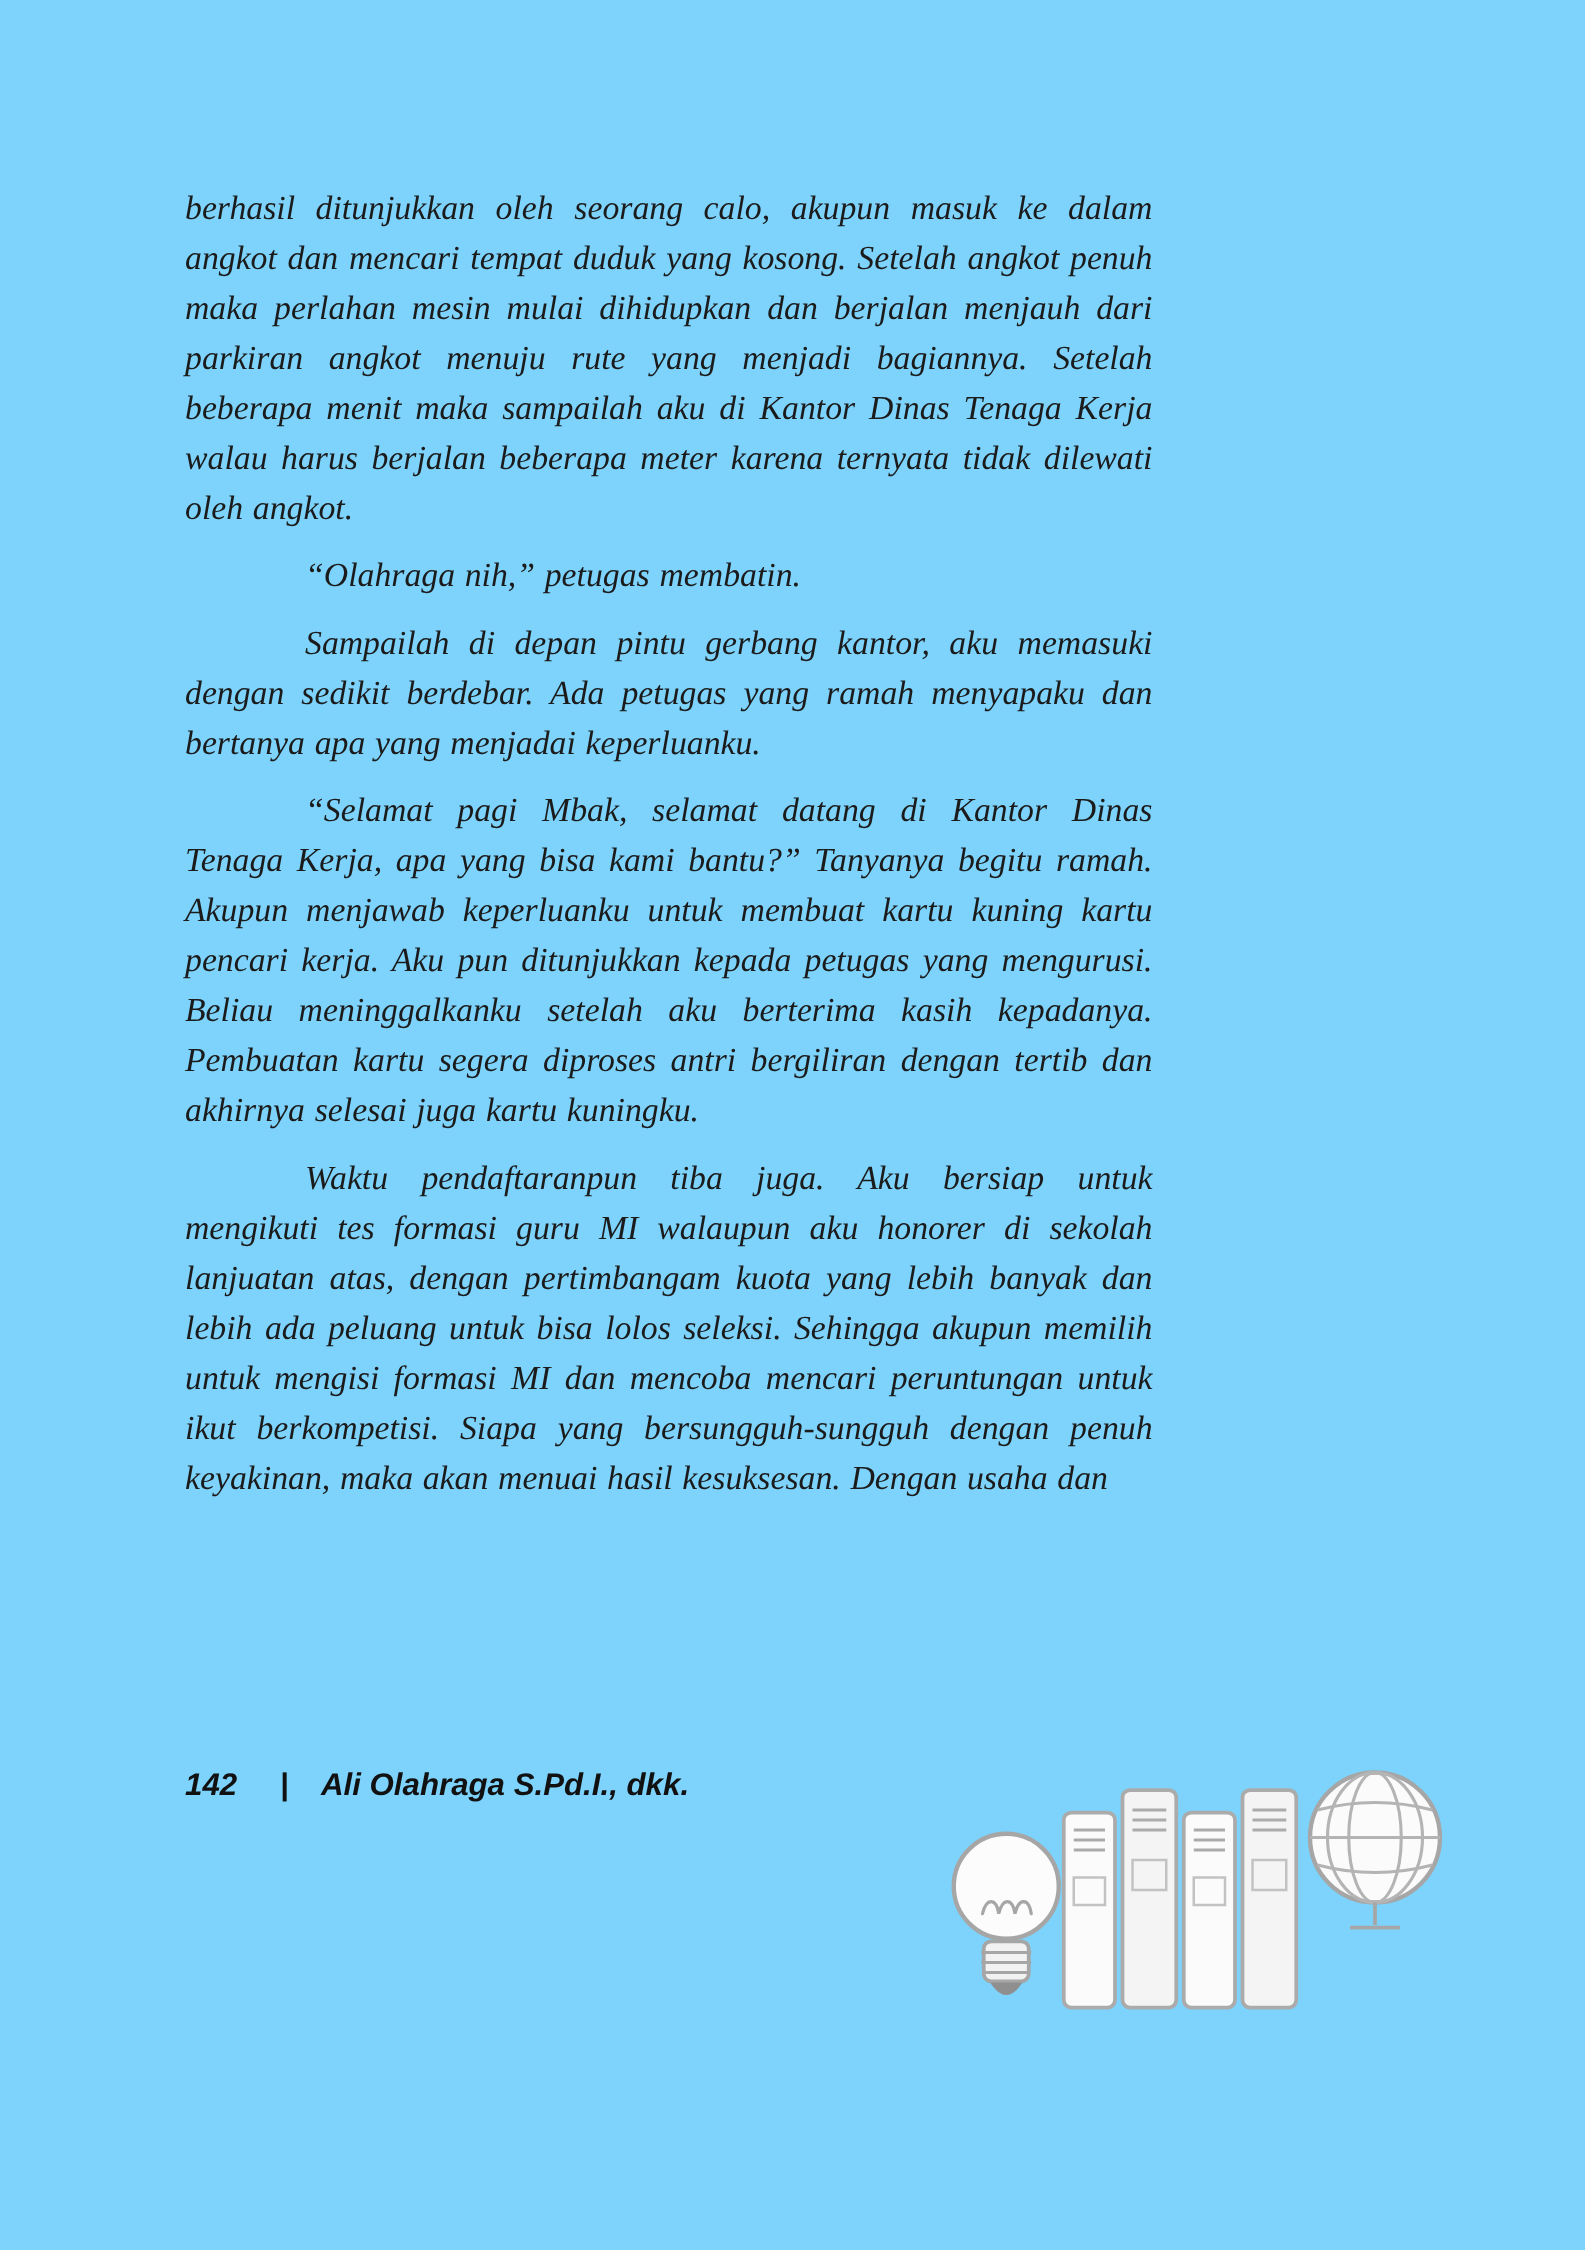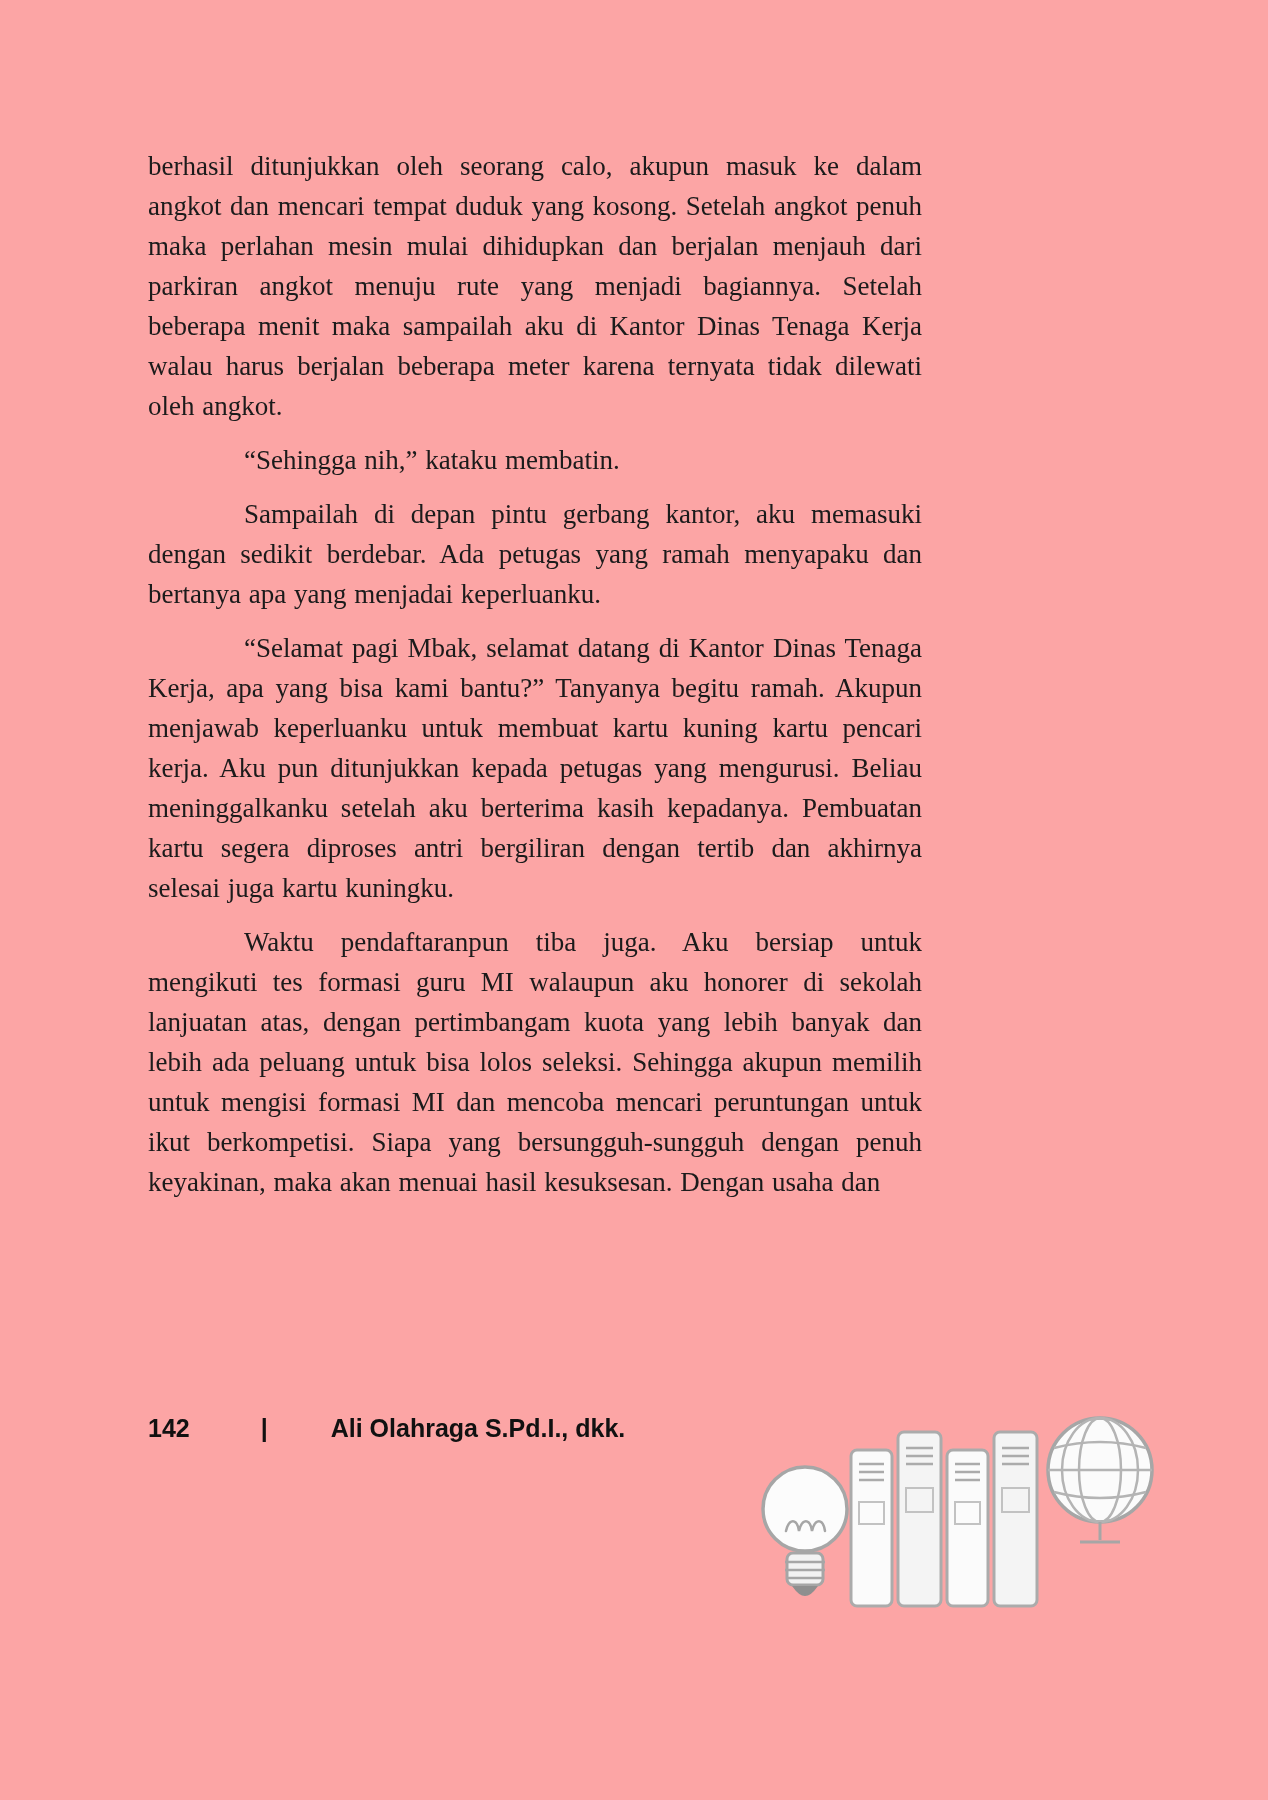--- a/index.html
+++ b/index.html
@@ -10,22 +10,23 @@
     width: 1268px;
     height: 1800px;
     background: #ffffff;
     position: relative;
     overflow: hidden;
     font-family: "Liberation Serif", serif;
   }
   .page {
     position: absolute;
     inset: 0;
-    background: #fca5a5;
+    background: #7dd3fc;
     overflow: hidden;
+    font-style: italic;
   }
   .text-block {
     position: absolute;
     left: 148px;
     top: 146px;
     width: 774px;
     color: #1b1b1b;
     font-size: 27px;
     line-height: 40px;
     text-align: justify;
@@ -40,21 +41,20 @@
   .footer {
     position: absolute;
     left: 148px;
     top: 1414px;
     font-family: "Liberation Sans", sans-serif;
     font-weight: 700;
     font-size: 25px;
     color: #111111;
     display: flex;
     align-items: baseline;
-    gap: 37px;
   }
   .footer .page-num { margin-right: 34px; }
   .footer .sep { margin-right: 26px; }
   .deco {
     position: absolute;
     left: 740px;
     top: 1408px;
     width: 528px;
     height: 210px;
     overflow: hidden;
@@ -64,21 +64,21 @@
   .svg-books { left: 108px; top: 16px; }
   .svg-globe { left: 302px; top: 4px; }
 </style>
 </head>
 <body>
 
 <div class="page">
 
   <div class="text-block">
     <p class="para">berhasil ditunjukkan oleh seorang calo, akupun masuk ke dalam angkot dan mencari tempat duduk yang kosong. Setelah angkot penuh maka perlahan mesin mulai dihidupkan dan berjalan menjauh dari parkiran angkot menuju rute yang menjadi bagiannya. Setelah beberapa menit maka sampailah aku di Kantor Dinas Tenaga Kerja walau harus berjalan beberapa meter karena ternyata tidak dilewati oleh angkot.</p>
-    <p class="para indented">“Sehingga nih,” kataku membatin.</p>
+    <p class="para indented">“Olahraga nih,” petugas membatin.</p>
     <p class="para indented">Sampailah di depan pintu gerbang kantor, aku memasuki dengan sedikit berdebar. Ada petugas yang ramah menyapaku dan bertanya apa yang menjadai keperluanku.</p>
     <p class="para indented">“Selamat pagi Mbak, selamat datang di Kantor Dinas Tenaga Kerja, apa yang bisa kami bantu?” Tanyanya begitu ramah.  Akupun menjawab keperluanku untuk membuat kartu kuning kartu pencari kerja. Aku pun ditunjukkan kepada petugas yang mengurusi. Beliau meninggalkanku setelah aku berterima kasih kepadanya. Pembuatan kartu segera diproses antri bergiliran dengan tertib dan akhirnya selesai juga kartu kuningku.</p>
     <p class="para indented">Waktu pendaftaranpun tiba juga. Aku bersiap untuk mengikuti tes formasi guru MI walaupun aku honorer di sekolah lanjuatan atas, dengan pertimbangam kuota yang lebih banyak dan lebih ada peluang untuk bisa lolos seleksi. Sehingga akupun memilih untuk mengisi formasi MI dan mencoba mencari peruntungan untuk ikut berkompetisi. Siapa yang bersungguh-sungguh  dengan penuh keyakinan, maka akan menuai hasil kesuksesan. Dengan usaha dan</p>
   </div>
 
   <div class="footer">
     <span class="page-num">142</span>
     <span class="sep">|</span>
     <span class="author">Ali Olahraga S.Pd.I., dkk.</span>
   </div>

